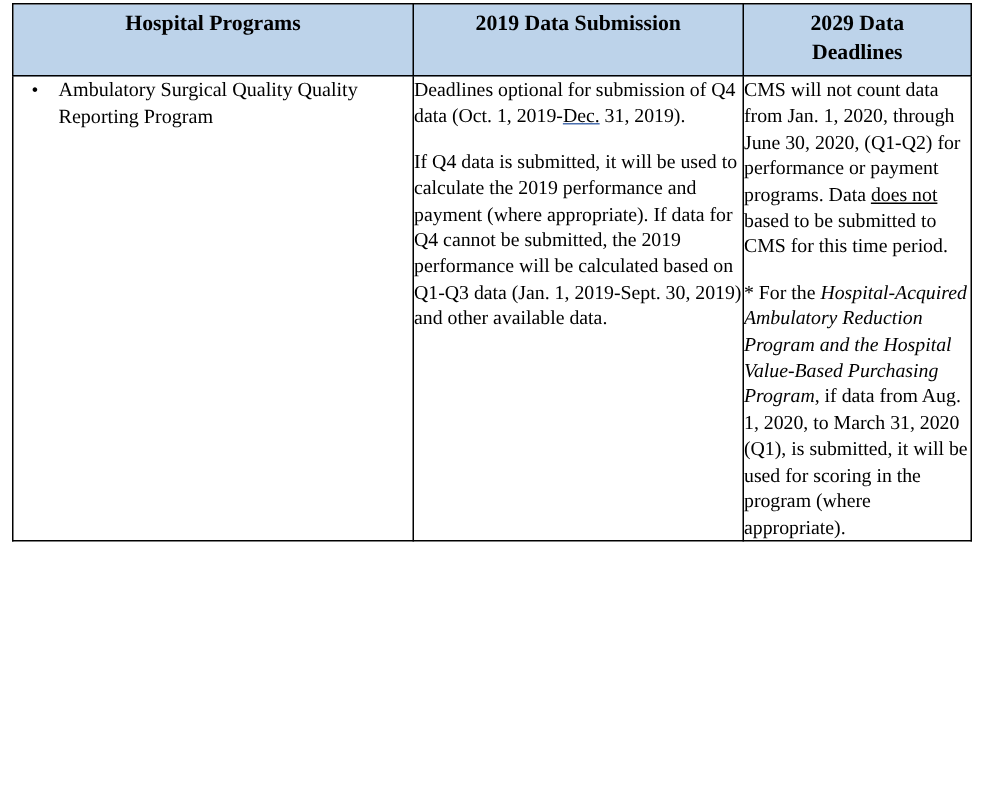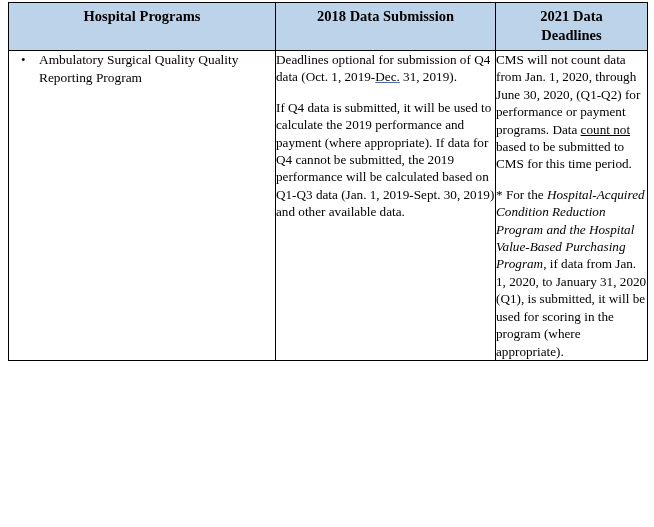--- a/index.html
+++ b/index.html
@@ -114,23 +114,23 @@
 
   <table class="doc-table">
     <colgroup>
       <col class="c1">
       <col class="c2">
       <col class="c3">
     </colgroup>
     <thead>
       <tr class="head-row">
         <th class="h1">Hospital Programs</th>
-        <th class="h2">2018 Data Submission</th>
+        <th class="h2">2019 Data Submission</th>
         <th class="h3">
-          <span>2021 Data</span><br>
+          <span>2029 Data</span><br>
           <span>Deadlines</span>
         </th>
       </tr>
     </thead>
     <tbody>
       <tr>
 
         <td class="body-cell cell-1">
           <ul class="program-list">
             <li>
@@ -142,22 +142,22 @@
 
         <td class="body-cell cell-2">
           <div id="col2-body">
               <p class="para"><span>Deadlines optional for submission of Q4 data (Oct. 1, 2019-</span><span class="grammar-underline">Dec.</span><span> 31, 2019).</span></p>
               <p class="para"><span>If Q4 data is submitted, it will be used to calculate the 2019 performance and payment (where appropriate). If data for Q4 cannot be submitted, the 2019 performance will be calculated based on Q1-Q3 data (Jan. 1, 2019-Sept. 30, 2019) and other available data.</span></p>
             </div>
         </td>
 
         <td class="body-cell cell-3">
           <div id="col3-body">
-              <p class="para"><span>CMS will not count data from Jan. 1, 2020, through June 30, 2020, (Q1-Q2) for performance or payment programs. Data </span><span class="u-line">count not</span><span> based to be submitted to CMS for this time period.</span></p>
-              <p class="para"><span>* For the </span><span class="ital">Hospital-Acquired Condition Reduction Program and the Hospital Value-Based Purchasing Program</span><span>, if data from Jan. 1, 2020, to January 31, 2020 (Q1), is submitted, it will be used for scoring in the program (where appropriate).</span></p>
+              <p class="para"><span>CMS will not count data from Jan. 1, 2020, through June 30, 2020, (Q1-Q2) for performance or payment programs. Data </span><span class="u-line">does not</span><span> based to be submitted to CMS for this time period.</span></p>
+              <p class="para"><span>* For the </span><span class="ital">Hospital-Acquired Ambulatory Reduction Program and the Hospital Value-Based Purchasing Program</span><span>, if data from Aug. 1, 2020, to March 31, 2020 (Q1), is submitted, it will be used for scoring in the program (where appropriate).</span></p>
             </div>
         </td>
 
       </tr>
     </tbody>
   </table>
 
 </div>
 
 </body></html>

